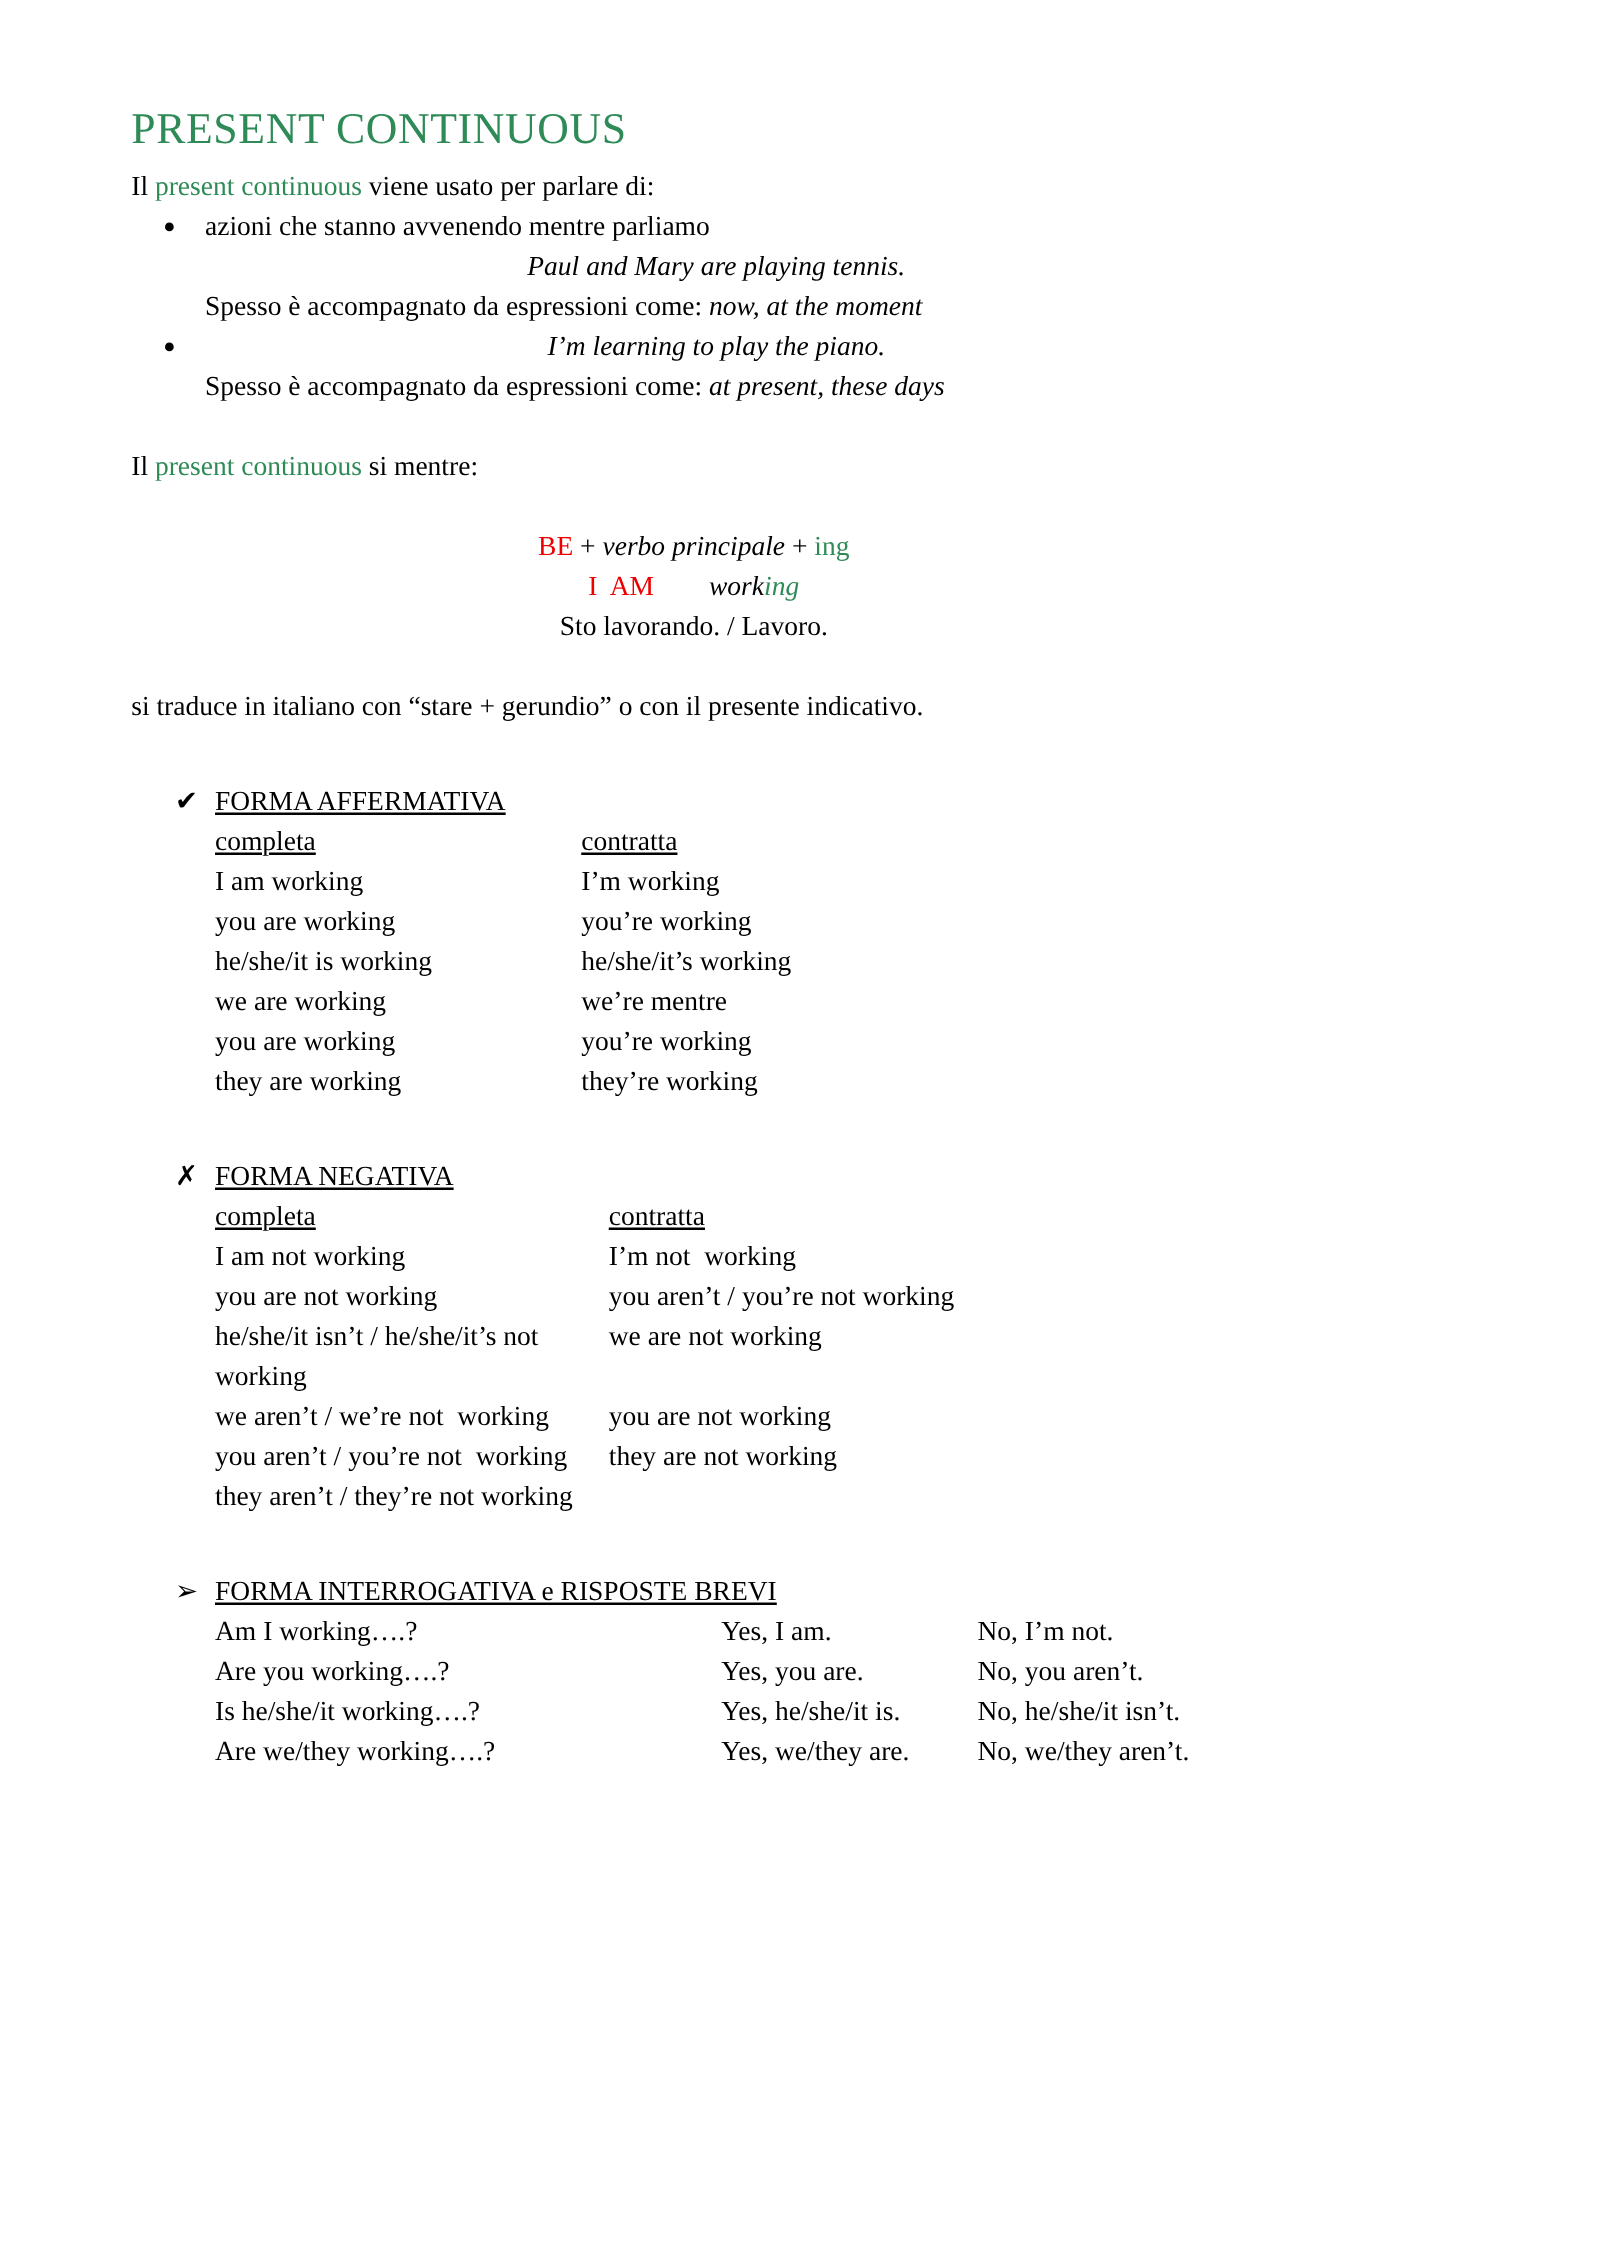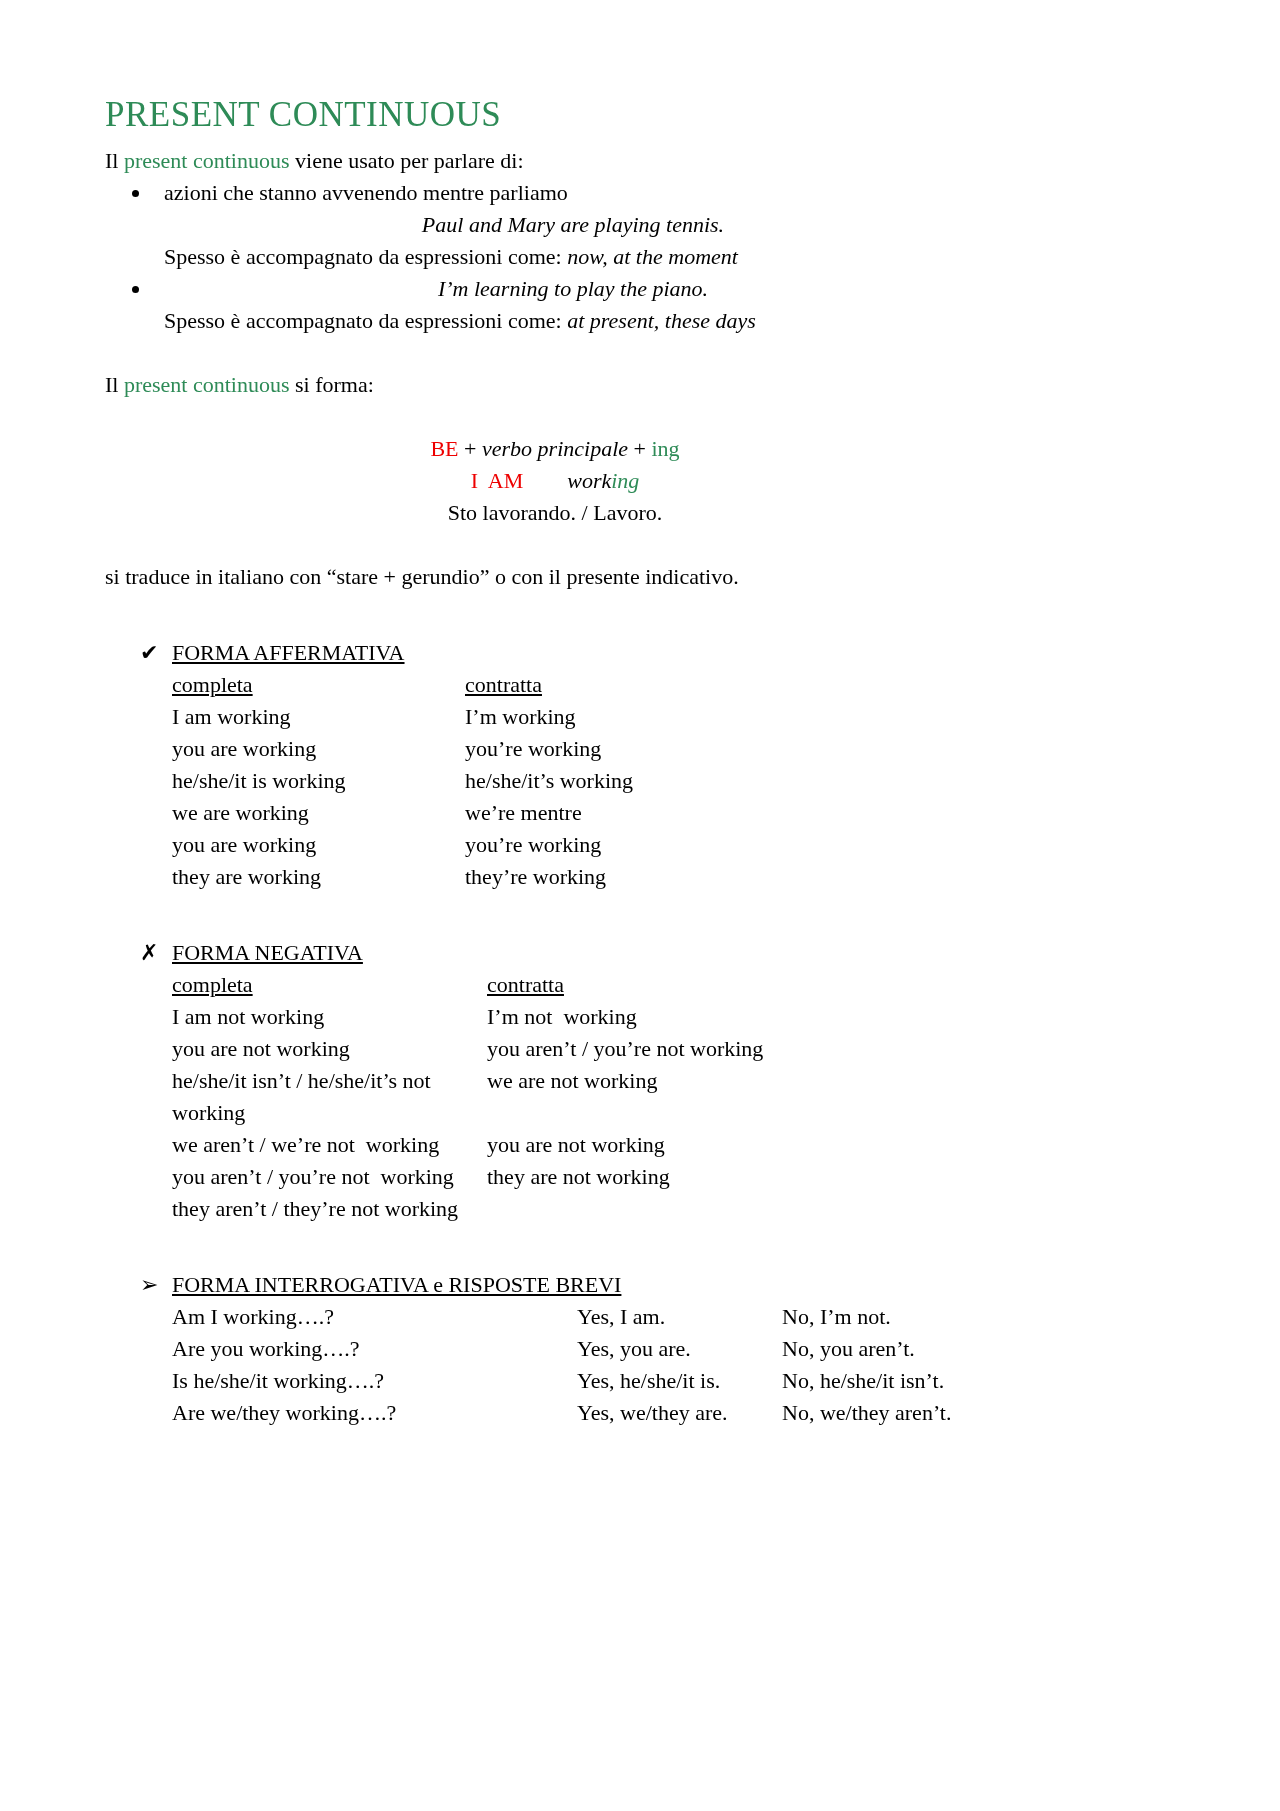--- a/index.html
+++ b/index.html
@@ -2,21 +2,21 @@
 <html><head>
 <meta charset="utf-8">
 <style>
   html,body{margin:0;padding:0;}
   body{
     width:1280px;height:1811px;background:#ffffff;color:#000000;
     font-family:"Liberation Serif", serif;
     font-size:22px;line-height:32px;
     overflow:hidden;
   }
-  .page{padding:81px 100px 0 105px;margin-top:12px;}
+  .page{padding:81px 100px 0 105px;}
   .title{
     font-size:35px;line-height:44px;font-weight:normal;
     color:#2e8b57;margin:0 0 8px 0;letter-spacing:0.5px;
   }
   .green{color:#2e8b57;}
   .red{color:#ee0000;}
   .italic{font-style:italic;text-align:center;}
   .underline{text-decoration:underline;}
   .pre{white-space:pre-wrap;}
   p{margin:0;}
@@ -49,21 +49,21 @@
       <div>azioni che stanno avvenendo mentre parliamo</div>
       <div class="italic">Paul and Mary are playing tennis.</div>
       <div><span>Spesso è accompagnato da espressioni come: </span><span class="italic">now, at the moment</span></div>
     </li>
     <li>
       <div class="italic">I’m learning to play the piano.</div>
       <div><span>Spesso è accompagnato da espressioni come: </span><span class="italic">at present, these days</span></div>
     </li>
   </ul>
 
-  <p class="forma-line"><span>Il </span><span class="green">present continuous</span><span> si forma:</span></p>
+  <p class="forma-line"><span>Il </span><span class="green">present continuous</span><span> si mentre:</span></p>
 
   <div class="formula">
     <div><span class="red pre">BE</span><span class="pre"> + </span><span class="italic">verbo principale</span><span class="pre"> + </span><span class="green">ing</span></div>
     <div class="formula-row2"><span class="red pre">I  AM</span><span class="gap"></span><span class="italic">work</span><span class="green italic">ing</span></div>
     <div>Sto lavorando. / Lavoro.</div>
   </div>
 
   <p class="trad">si traduce in italiano con “stare + gerundio” o con il presente indicativo.</p>
 
   <div class="section">

